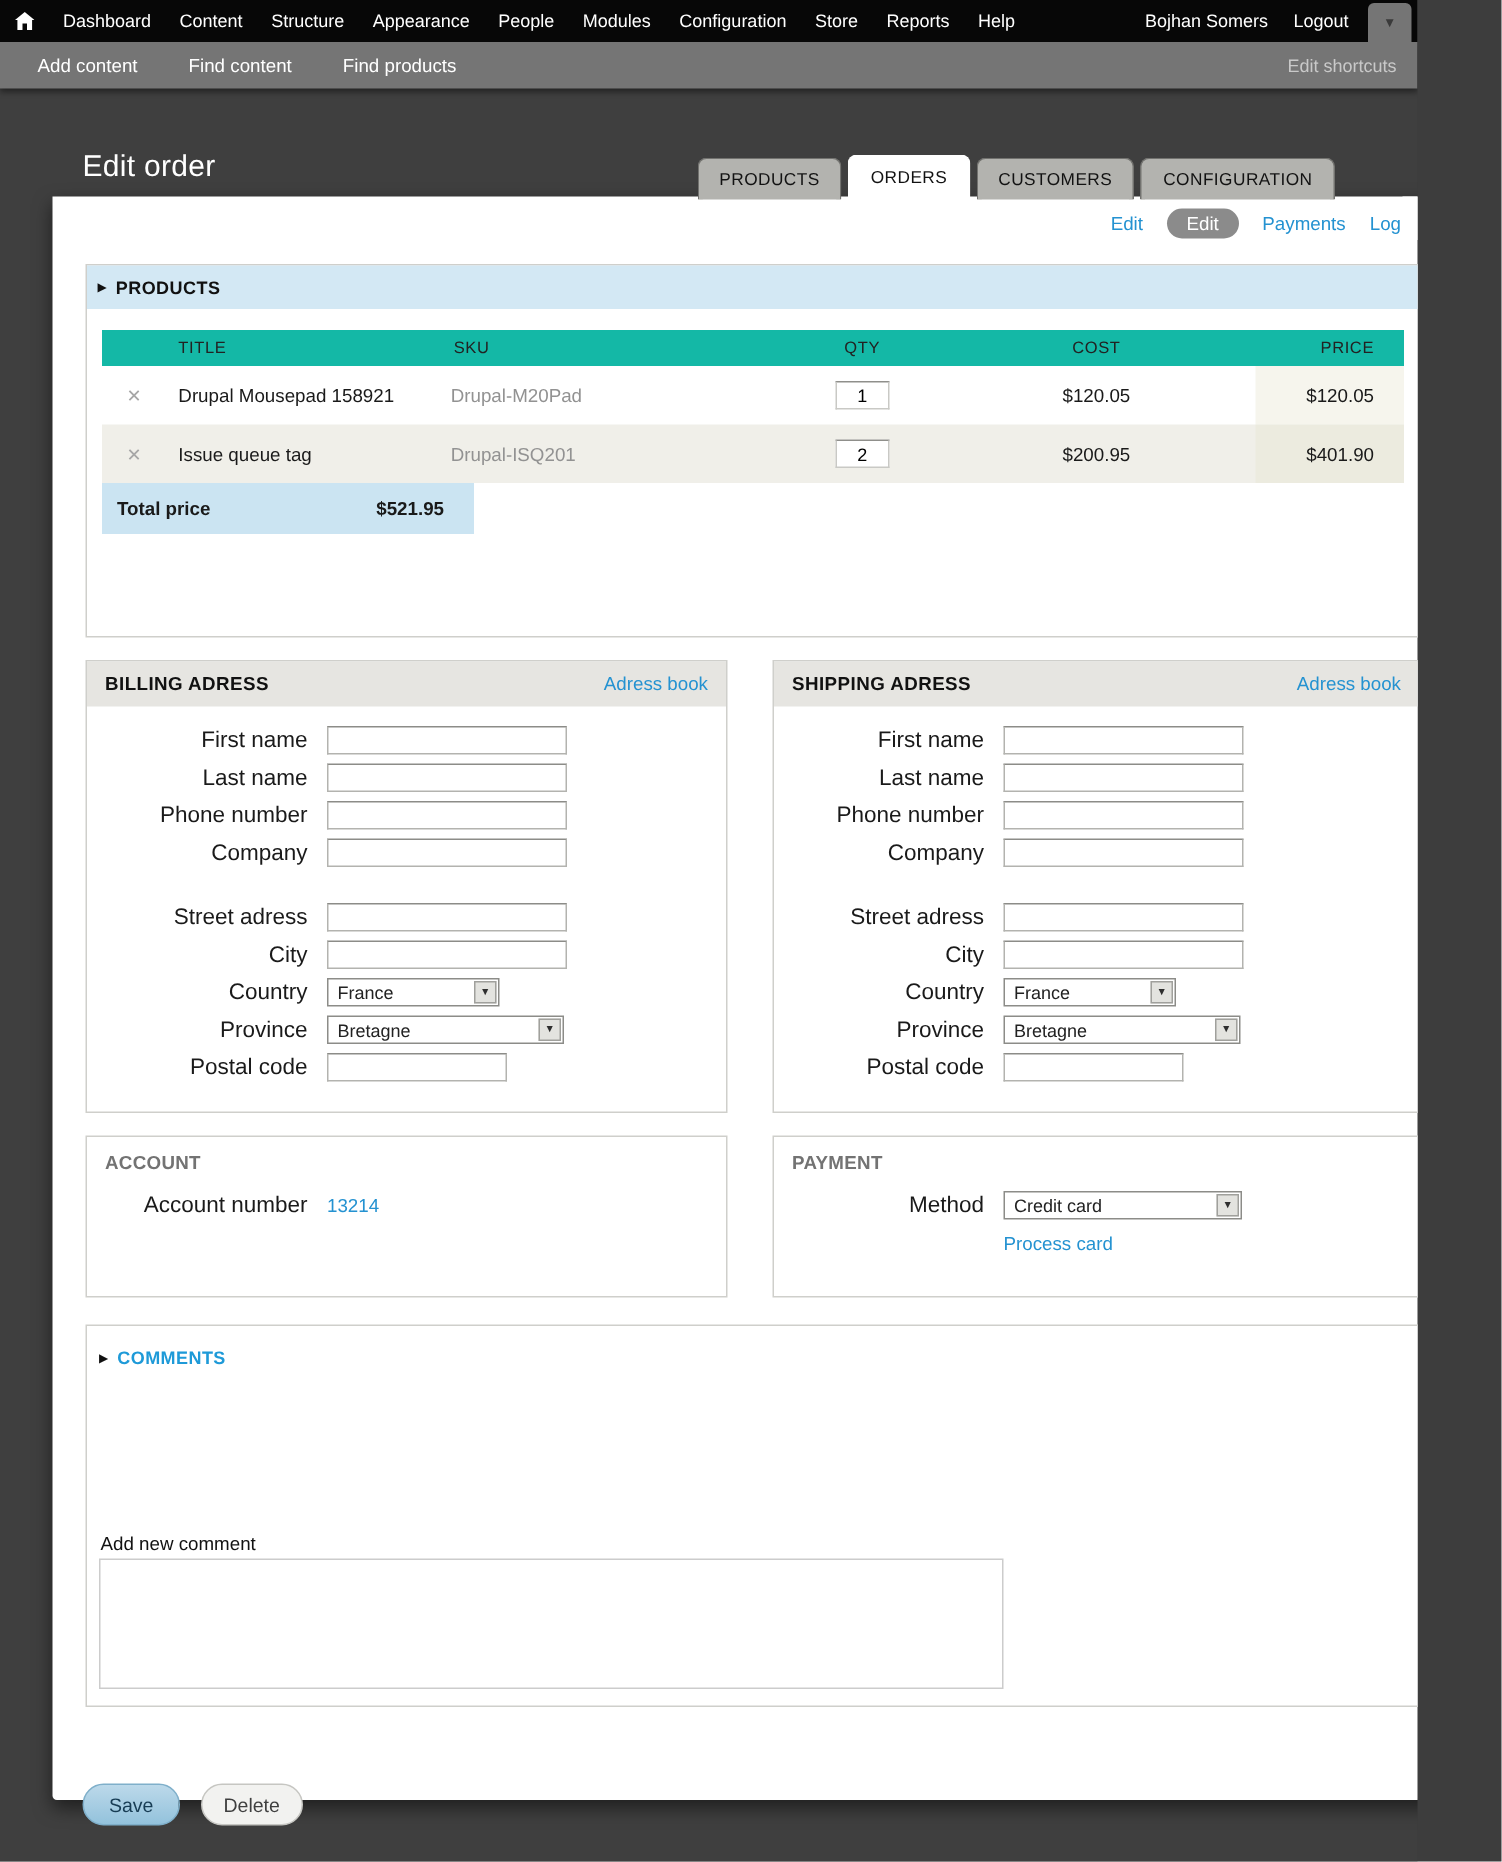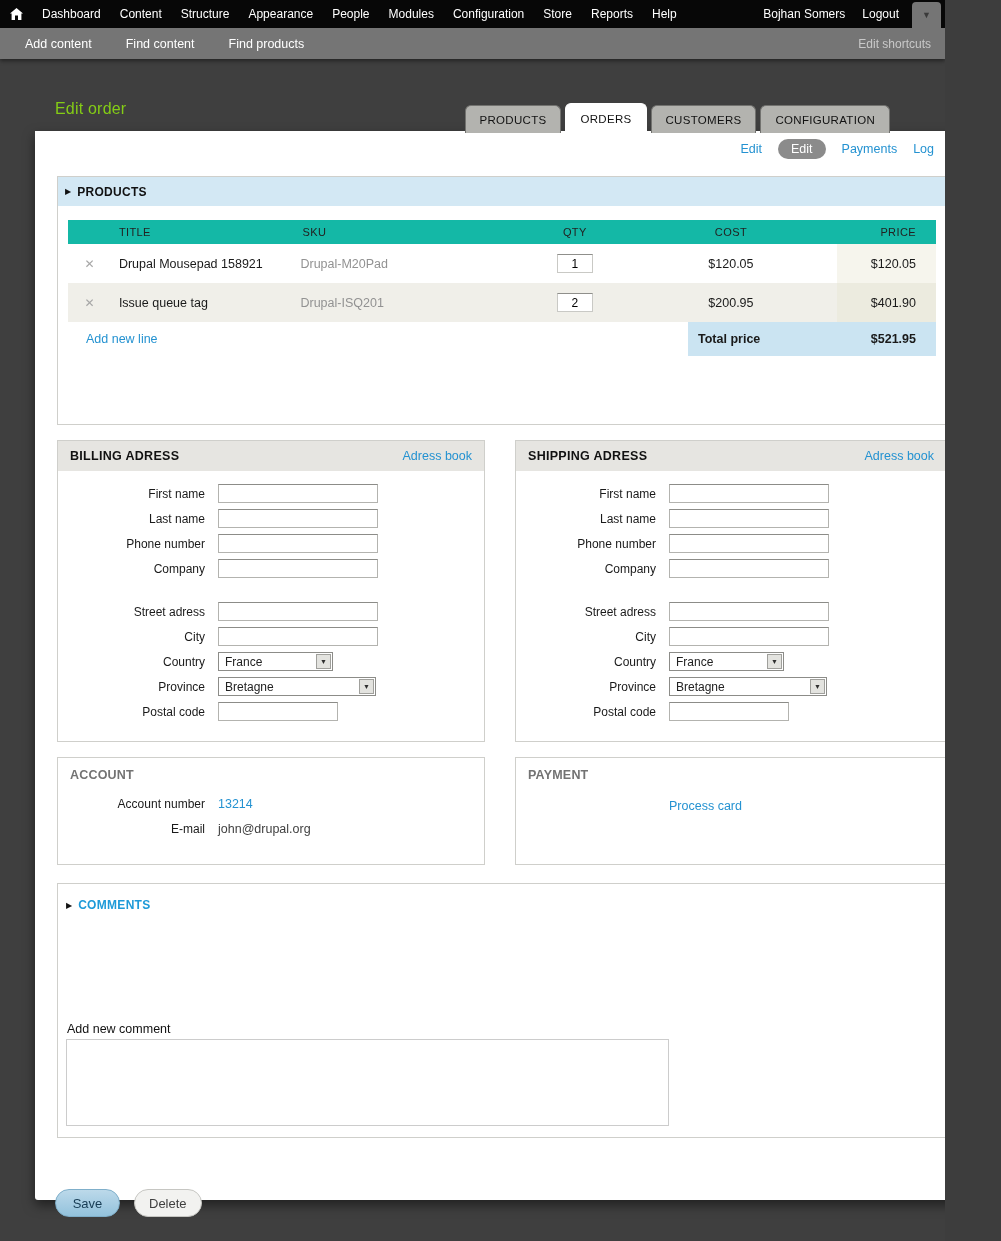--- a/index.html
+++ b/index.html
@@ -16,21 +16,21 @@
             border-radius: 4px 4px 0 0; display: flex; align-items: center; justify-content: center;
             color: #3a3a3a; font-size: 9px; cursor: pointer; z-index: 21; }
 
   
   .shortcutbar { position: absolute; top: 28px; left: 0; width: 100%; height: 31px; background: #757575;
             display: flex; align-items: center; padding: 0 14px 0 25px; gap: 34px; z-index: 19;
             box-shadow: 0 2px 4px rgba(0,0,0,0.45); }
   .shortcutbar .sc-item { color: #fff; font-size: 12.5px; cursor: pointer; }
   .shortcutbar .edit-shortcuts { margin-left: auto; color: #c9c9c9; font-size: 12px; cursor: pointer; }
 
-  .page-title { position: absolute; left: 55px; top: 100px; color: #84cc16; font-size: 16px; letter-spacing: 0.2px; }
+  .page-title { position: absolute; left: 55px; top: 100px; color: #ffffff; font-size: 20px; letter-spacing: 0.2px; }
 
   
   .tabs { position: absolute; top: 103px; right: 55px; display: flex; gap: 4px; align-items: flex-end; z-index: 10; height: 30px; }
   .tab { height: 28px; padding: 0 14px; display: flex; align-items: center; background: #b3b3af;
          border: 1px solid #72726f; border-bottom: none; border-radius: 6px 6px 0 0;
          font-size: 11.5px; color: #121212; letter-spacing: 0.3px; cursor: pointer; white-space: nowrap; }
   .tab.active { background: #fff; border-color: #fff; height: 30px; }
 
   
   .modal { position: absolute; left: 35px; top: 131px; width: 931px; height: 1069px; background: #fff;
@@ -82,21 +82,21 @@
   .total-value { width: 97px; display: flex; align-items: center; justify-content: flex-end; padding-right: 20px; font-weight: bold; }
 
   
   .fs-billing  { left: 22px;  top: 309px; width: 428px; height: 302px; }
   .fs-shipping { left: 480px; top: 309px; width: 432px; height: 302px; }
   .section-bar { height: 30px; background: #e6e5e1; display: flex; align-items: center; padding: 0 12px; }
   .section-bar .legend-text { font-size: 12.5px; }
   .section-bar .link { margin-left: auto; }
   .form-body { padding-top: 13px; }
   .field-row { display: flex; align-items: center; height: 19px; margin-bottom: 6px; }
-  .field-label { width: 160px; text-align: right; padding-right: 13px; font-size: 12px; color: #1a1a1a; white-space: nowrap; }
+  .field-label { width: 160px; text-align: right; padding-right: 13px; font-size: 15px; color: #1a1a1a; white-space: nowrap; }
   .col-right .field-label { width: 153px; }
   .gap-above { margin-top: 24px; }
   .text-input { width: 160px; height: 19px; border: 1px solid #b3b3af; border-top-color: #8c8c88;
                 background: #fff; font-size: 12px; padding: 0 4px; font-family: "Liberation Sans", sans-serif; }
   .postal { width: 120px; }
   .selectbox { height: 19px; border: 1px solid #8c8c88; background: #fff; display: flex; align-items: center;
                padding-left: 6px; font-size: 12px; color: #222; cursor: pointer; }
   .sel-country { width: 115px; }
   .sel-province { width: 158px; }
   .sel-payment { width: 159px; }
@@ -223,23 +223,20 @@
           <div class="t-sku">
               <span class="sku-text">Drupal-ISQ201</span>
             </div>
           <div class="t-qty">
               <input class="qty-input" value="2" style="">
             </div>
           <div class="t-cost">$200.95</div>
           <div class="t-price">$401.90</div>
         </div>
         <div class="trow tfoot">
-          <div class="addline">
-              <span class="link">Add new line</span>
-            </div>
           <div class="total-box">
             <span class="total-label">Total price</span>
             <span class="total-sep"></span>
             <span class="total-value">$521.95</span>
           </div>
         </div>
       </div>
     </div>
 
     <div class="fieldset fs-billing">
@@ -344,30 +341,33 @@
       </div>
     </div>
 
     <div class="fieldset fs-account">
       <div class="plain-legend">ACCOUNT</div>
       <div class="form-body">
         <div class="field-row">
             <span class="field-label">Account number</span>
           <span class="link">13214</span>
         </div>
-        <div class="field-row">
-            <span class="field-label">E-mail</span>
-          <span class="value-text">john@drupal.org</span>
-        </div>
       </div>
     </div>
 
     <div class="fieldset fs-payment col-right">
       <div class="plain-legend">PAYMENT</div>
       <div class="form-body">
+        <div class="field-row">
+            <span class="field-label">Method</span>
+          <span class="selectbox sel-payment">
+            <span>Credit card</span>
+            <span class="select-arrow">▼</span>
+          </span>
+        </div>
         <div class="field-row process-row">
             <span class="field-label"></span>
           <span class="link">Process card</span>
         </div>
       </div>
     </div>
 
     <div class="fieldset fs-comments">
       <div class="comments-legend">
         <span class="legend-arrow">▶</span>

